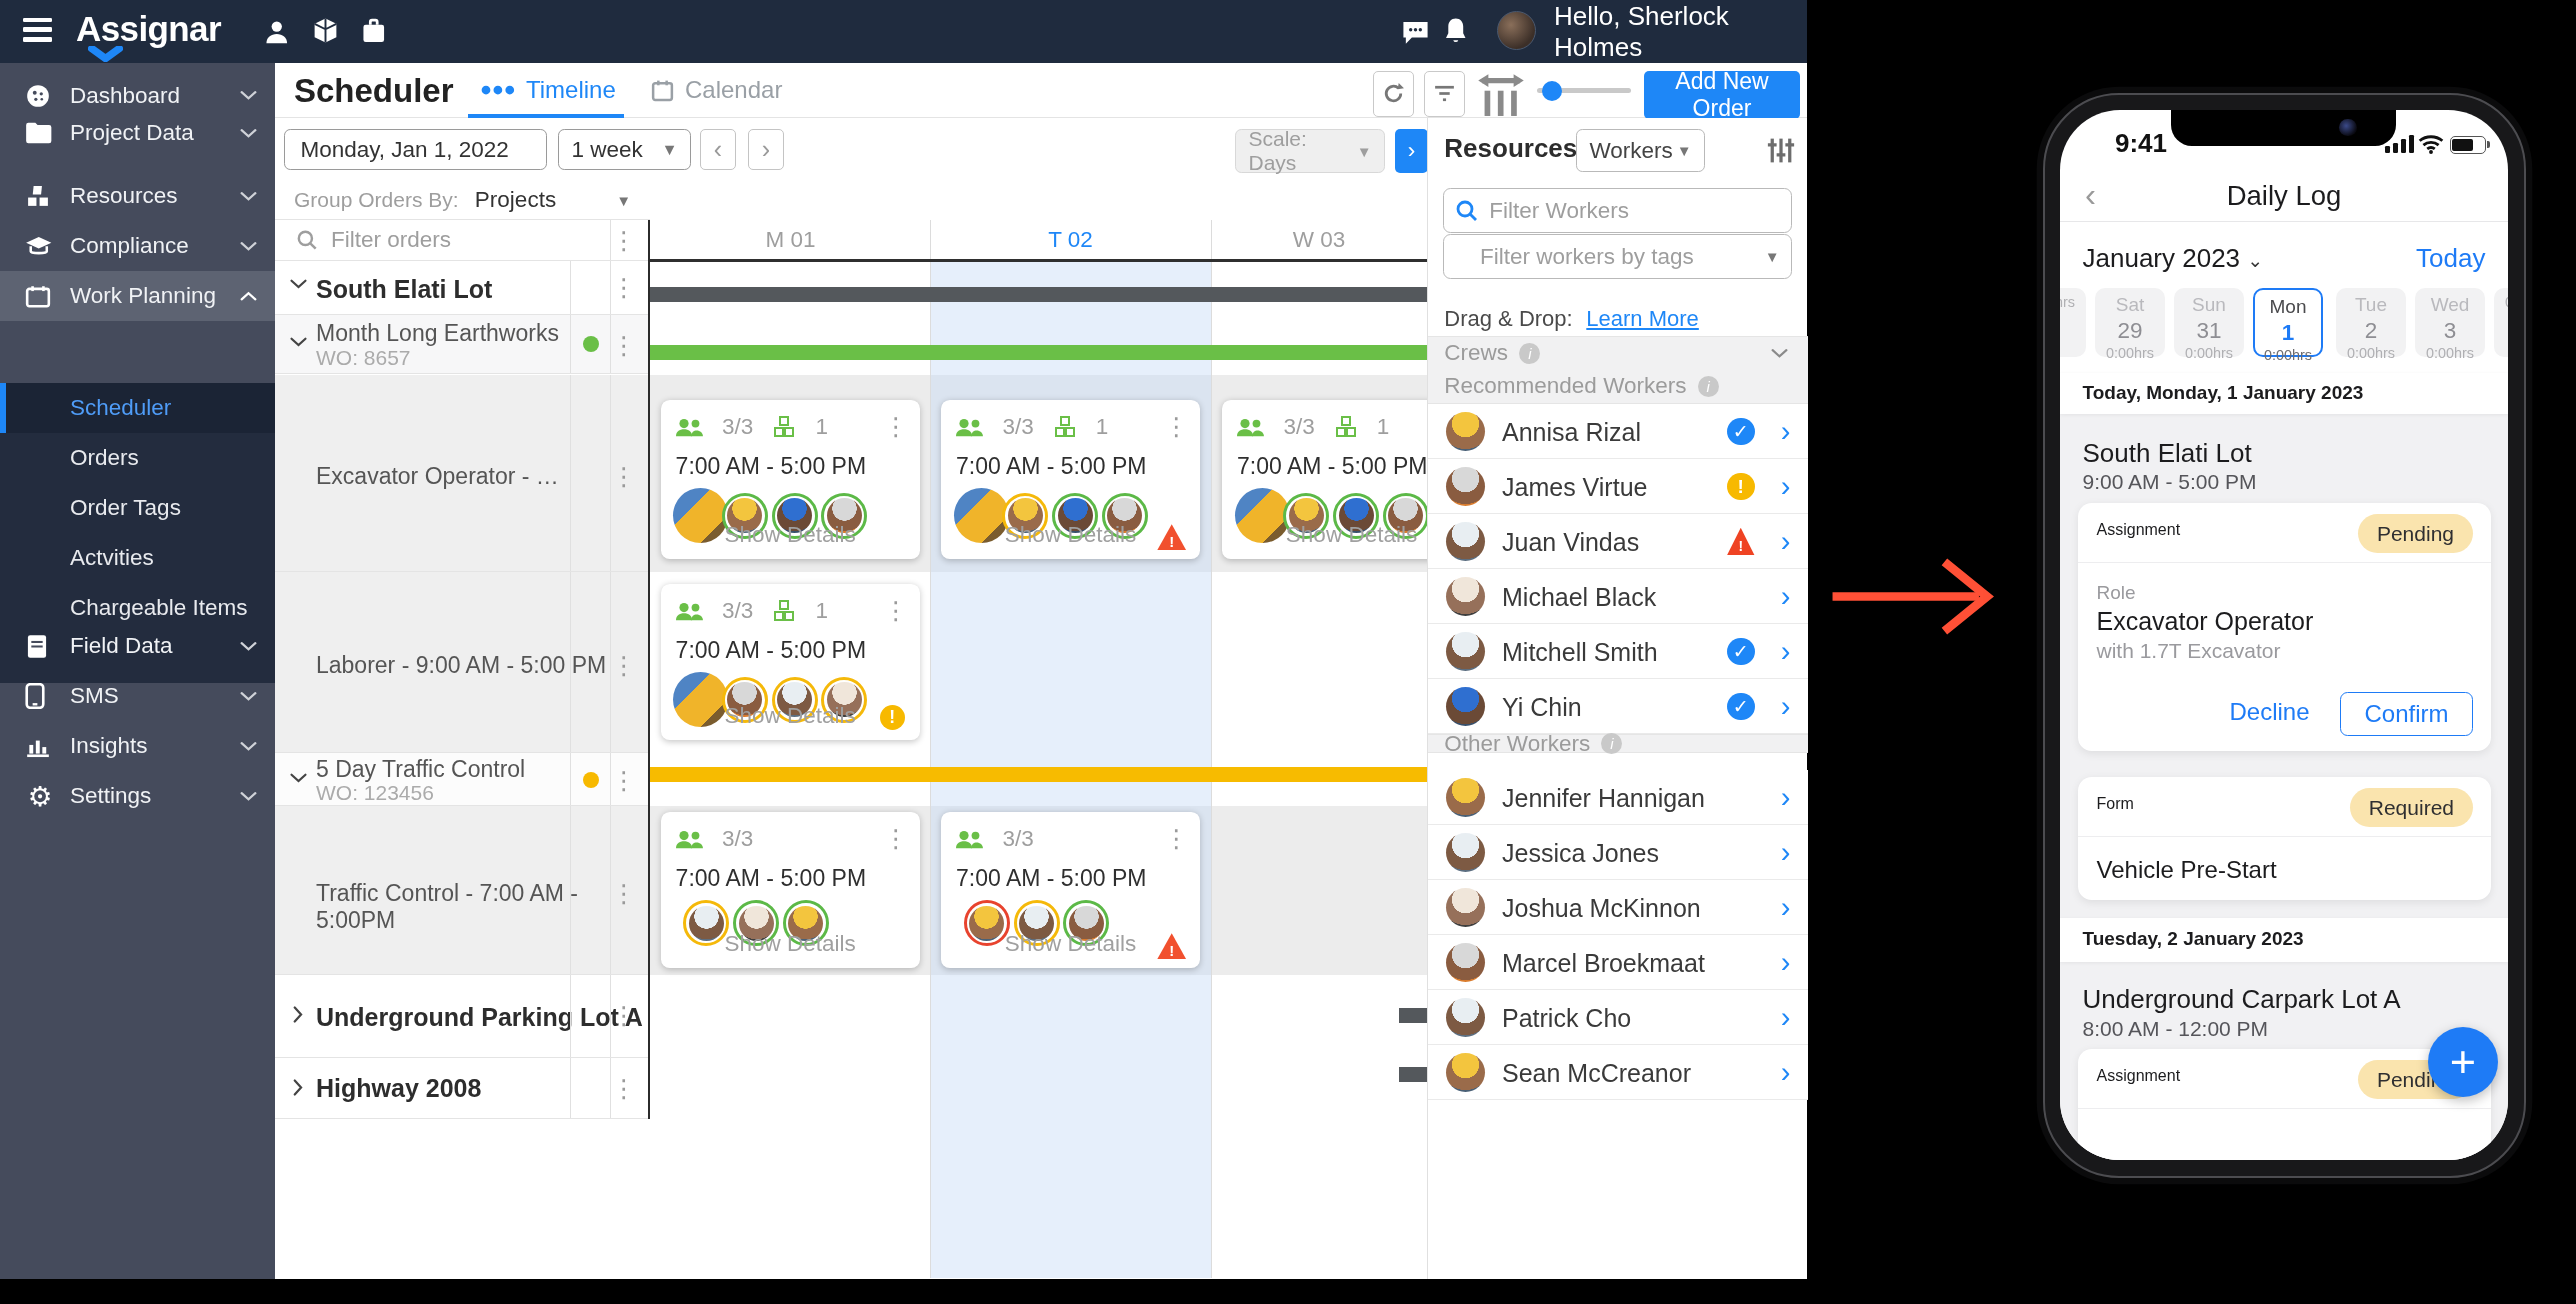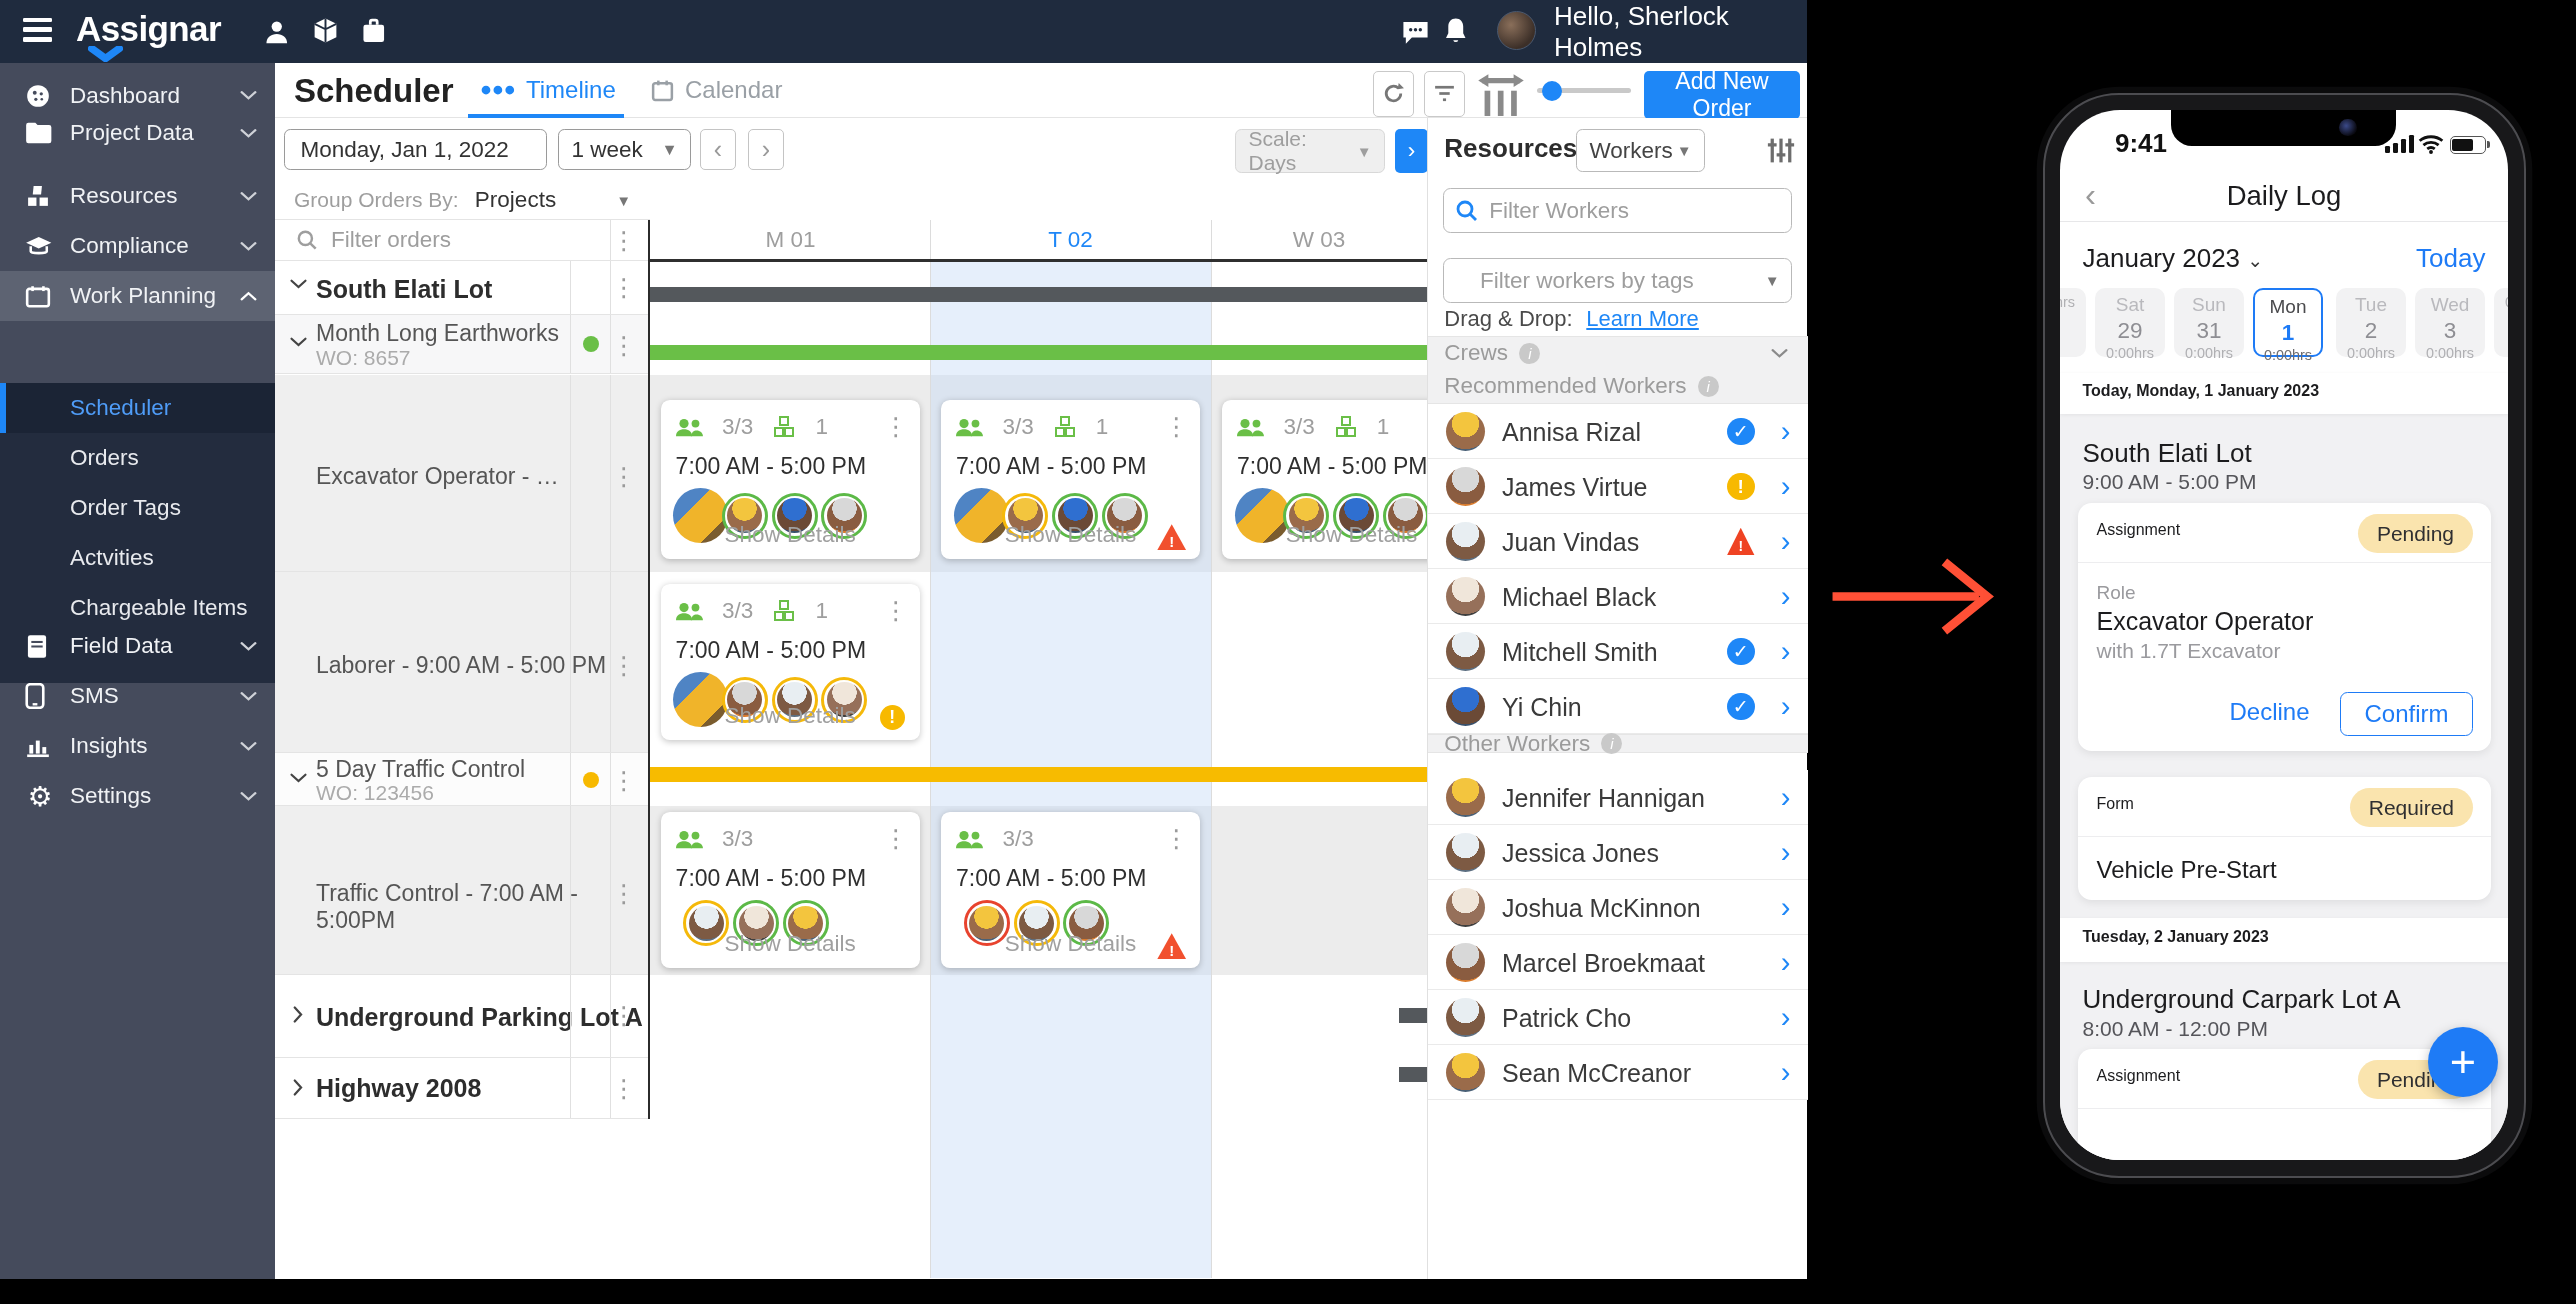--- a/index.html
+++ b/index.html
@@ -120,21 +120,21 @@
   .ptoday { position:absolute; right:22.5px; top:133px; font-size:26px; color:#1e7bf6; }
   .chip { position:absolute; top:178px; width:70px; height:69px; background:#f2f2f3; border-radius:10px; text-align:center; color:#b9b9bd; }
   .chip .d { font-size:19px; margin-top:6.3px; }
   .chip .n { font-size:22.5px; color:#8e8e93; margin-top:1.3px; }
   .chip .h { font-size:14.4px; color:#b0b0b3; margin-top:1.9px; }
   .chip.sel { background:#fff; border:2.5px solid #1e7bf6; }
   .chip.sel .d { color:#4a4a4d; }
   .chip.sel .n { color:#1e7bf6; font-weight:bold; }
   .chip.sel .h { color:#6d6d70; }
   .pstrip { position:absolute; left:0; width:448px; background:#fff; box-shadow:0 1.3px 3.8px rgba(0,0,0,0.06); }
-  .pstrip span { position:absolute; left:22.5px; font-size:16px; font-weight:bold; color:#1c1c1e; }
+  .pstrip span { position:absolute; left:22.5px; font-size:19px; font-weight:bold; color:#1c1c1e; }
   .pgray { position:absolute; left:0; top:304px; width:448px; height:747px; background:#f1f1f3; }
   .pjob-name { position:absolute; left:22.5px; font-size:26px; color:#1c1c1e; }
   .pjob-time { position:absolute; left:22.5px; font-size:21px; color:#55555a; }
   .pcard { position:absolute; left:17.5px; width:413px; background:#fff; border-radius:13.8px; box-shadow:0 2.5px 8.8px rgba(0,0,0,0.08); }
   .pcard-head { position:absolute; left:0; top:0; width:413px; height:60px; border-bottom:1.3px solid #ededef; }
   .pcard-head .t { position:absolute; left:19px; top:17.5px; font-size:16px; color:#1c1c1e; }
   .pill { position:absolute; right:17.5px; top:11.3px; background:#fae4ae; color:#2f2f31; font-size:21px; padding:7.5px 19px; border-radius:625px; }
   .plabel { font-size:19px; color:#9a9a9e; }
   .pvalue { font-size:25px; color:#1c1c1e; }
   .pnote { font-size:21px; color:#9a9a9e; }
@@ -725,21 +725,21 @@
             <line x1="15.5" y1="7" x2="22.5" y2="7" stroke="#6d6d6d" stroke-width="2.6"></line>
           </svg>
         </div>
       <div class="res-input" style="top:70px;">
         <svg width="24" height="24" viewBox="0 0 24 24">
             <circle cx="10" cy="10" r="7" fill="none" stroke="#1e87f7" stroke-width="2.8"></circle>
             <line x1="15.5" y1="15.5" x2="21" y2="21" stroke="#1e87f7" stroke-width="2.8"></line>
           </svg>
         <span>Filter Workers</span>
       </div>
-      <div class="res-input" style="top:140px; justify-content:space-between;padding-left:36px;">
+      <div class="res-input" style="top:116px; justify-content:space-between;padding-left:36px;">
         <span>Filter workers by tags</span>
         <span style="font-size:15px; color:#777;">▼</span>
       </div>
       <div class="abs" style="left:16.3px; top:188px; font-size:22px; color:#4a4a4a;">
         <span>Drag &amp; Drop:</span>
         <a style="color:#1e87f7; text-decoration:underline; margin-left:7.5px;">Learn More</a>
       </div>
       <div class="sec-row" style="top:218px; height:34px;">
         <span style="margin-left:16.3px;">Crews</span>
         <span class="infoi">i</span>

